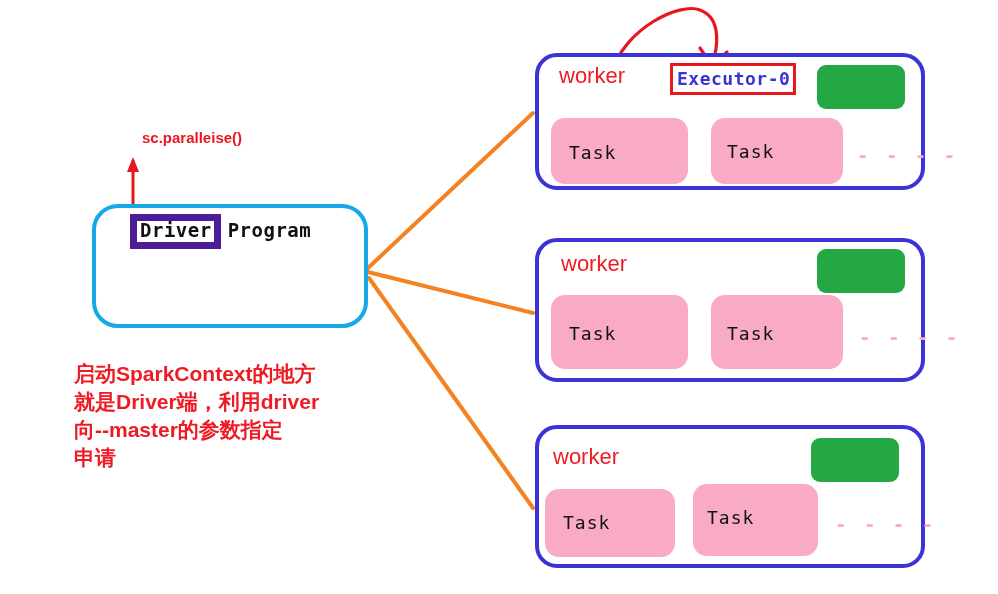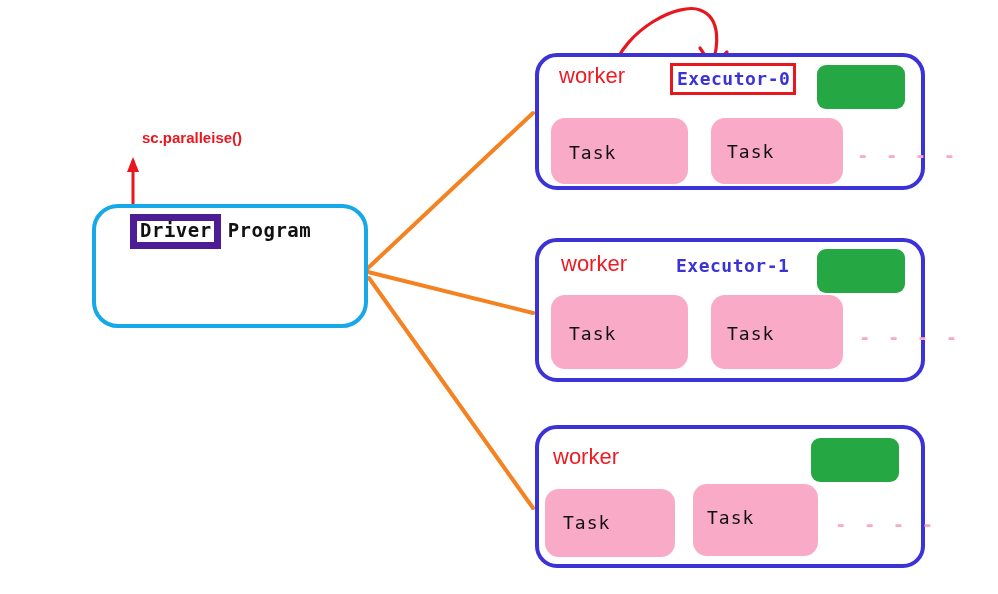--- a/index.html
+++ b/index.html
@@ -219,35 +219,38 @@
 
   <div class="sc-call">sc.paralleise()</div>
 
   <div class="driver-box"></div>
 
   <div class="driver-title">
     <span class="boxed">Driver</span><span class="plain">Program</span>
   </div>
 
 
+  <div class="note-cn">启动SparkContext的地方
+就是Driver端，利用driver
+向--master的参数指定
+申请</div>
 
   <div class="worker-box" style="top:53px; height:137px;">
     <div class="worker-label">worker</div>
     <div class="executor-label highlighted">Executor-0</div>
     <div class="green-box"></div>
     <div class="task-box" style="left:12px; top:61px; width:137px; height:66px;"></div>
     <div class="task-label" style="left:30px; top:85px;">Task</div>
     <div class="task-box" style="left:172px; top:61px; width:132px; height:66px;"></div>
     <div class="task-label" style="left:188px; top:84px;">Task</div>
     <div class="dots" style="left:318px; top:87px;">- - - -</div>
   </div>
 
   <div class="worker-box" style="top:238px; height:144px;">
     <div class="worker-label" style="left:22px; top:9px;">worker</div>
-    <div class="executor-label" style="left:137px; top:13px;">Executor-1</div>
     <div class="green-box" style="top:7px;"></div>
     <div class="task-box" style="left:12px; top:53px; width:137px; height:74px;"></div>
     <div class="task-label" style="left:30px; top:81px;">Task</div>
     <div class="task-box" style="left:172px; top:53px; width:132px; height:74px;"></div>
     <div class="task-label" style="left:188px; top:81px;">Task</div>
     <div class="dots" style="left:320px; top:84px;">- - - -</div>
   </div>
 
   <div class="worker-box" style="top:425px; height:143px;">
     <div class="worker-label" style="left:14px; top:15px;">worker</div>

